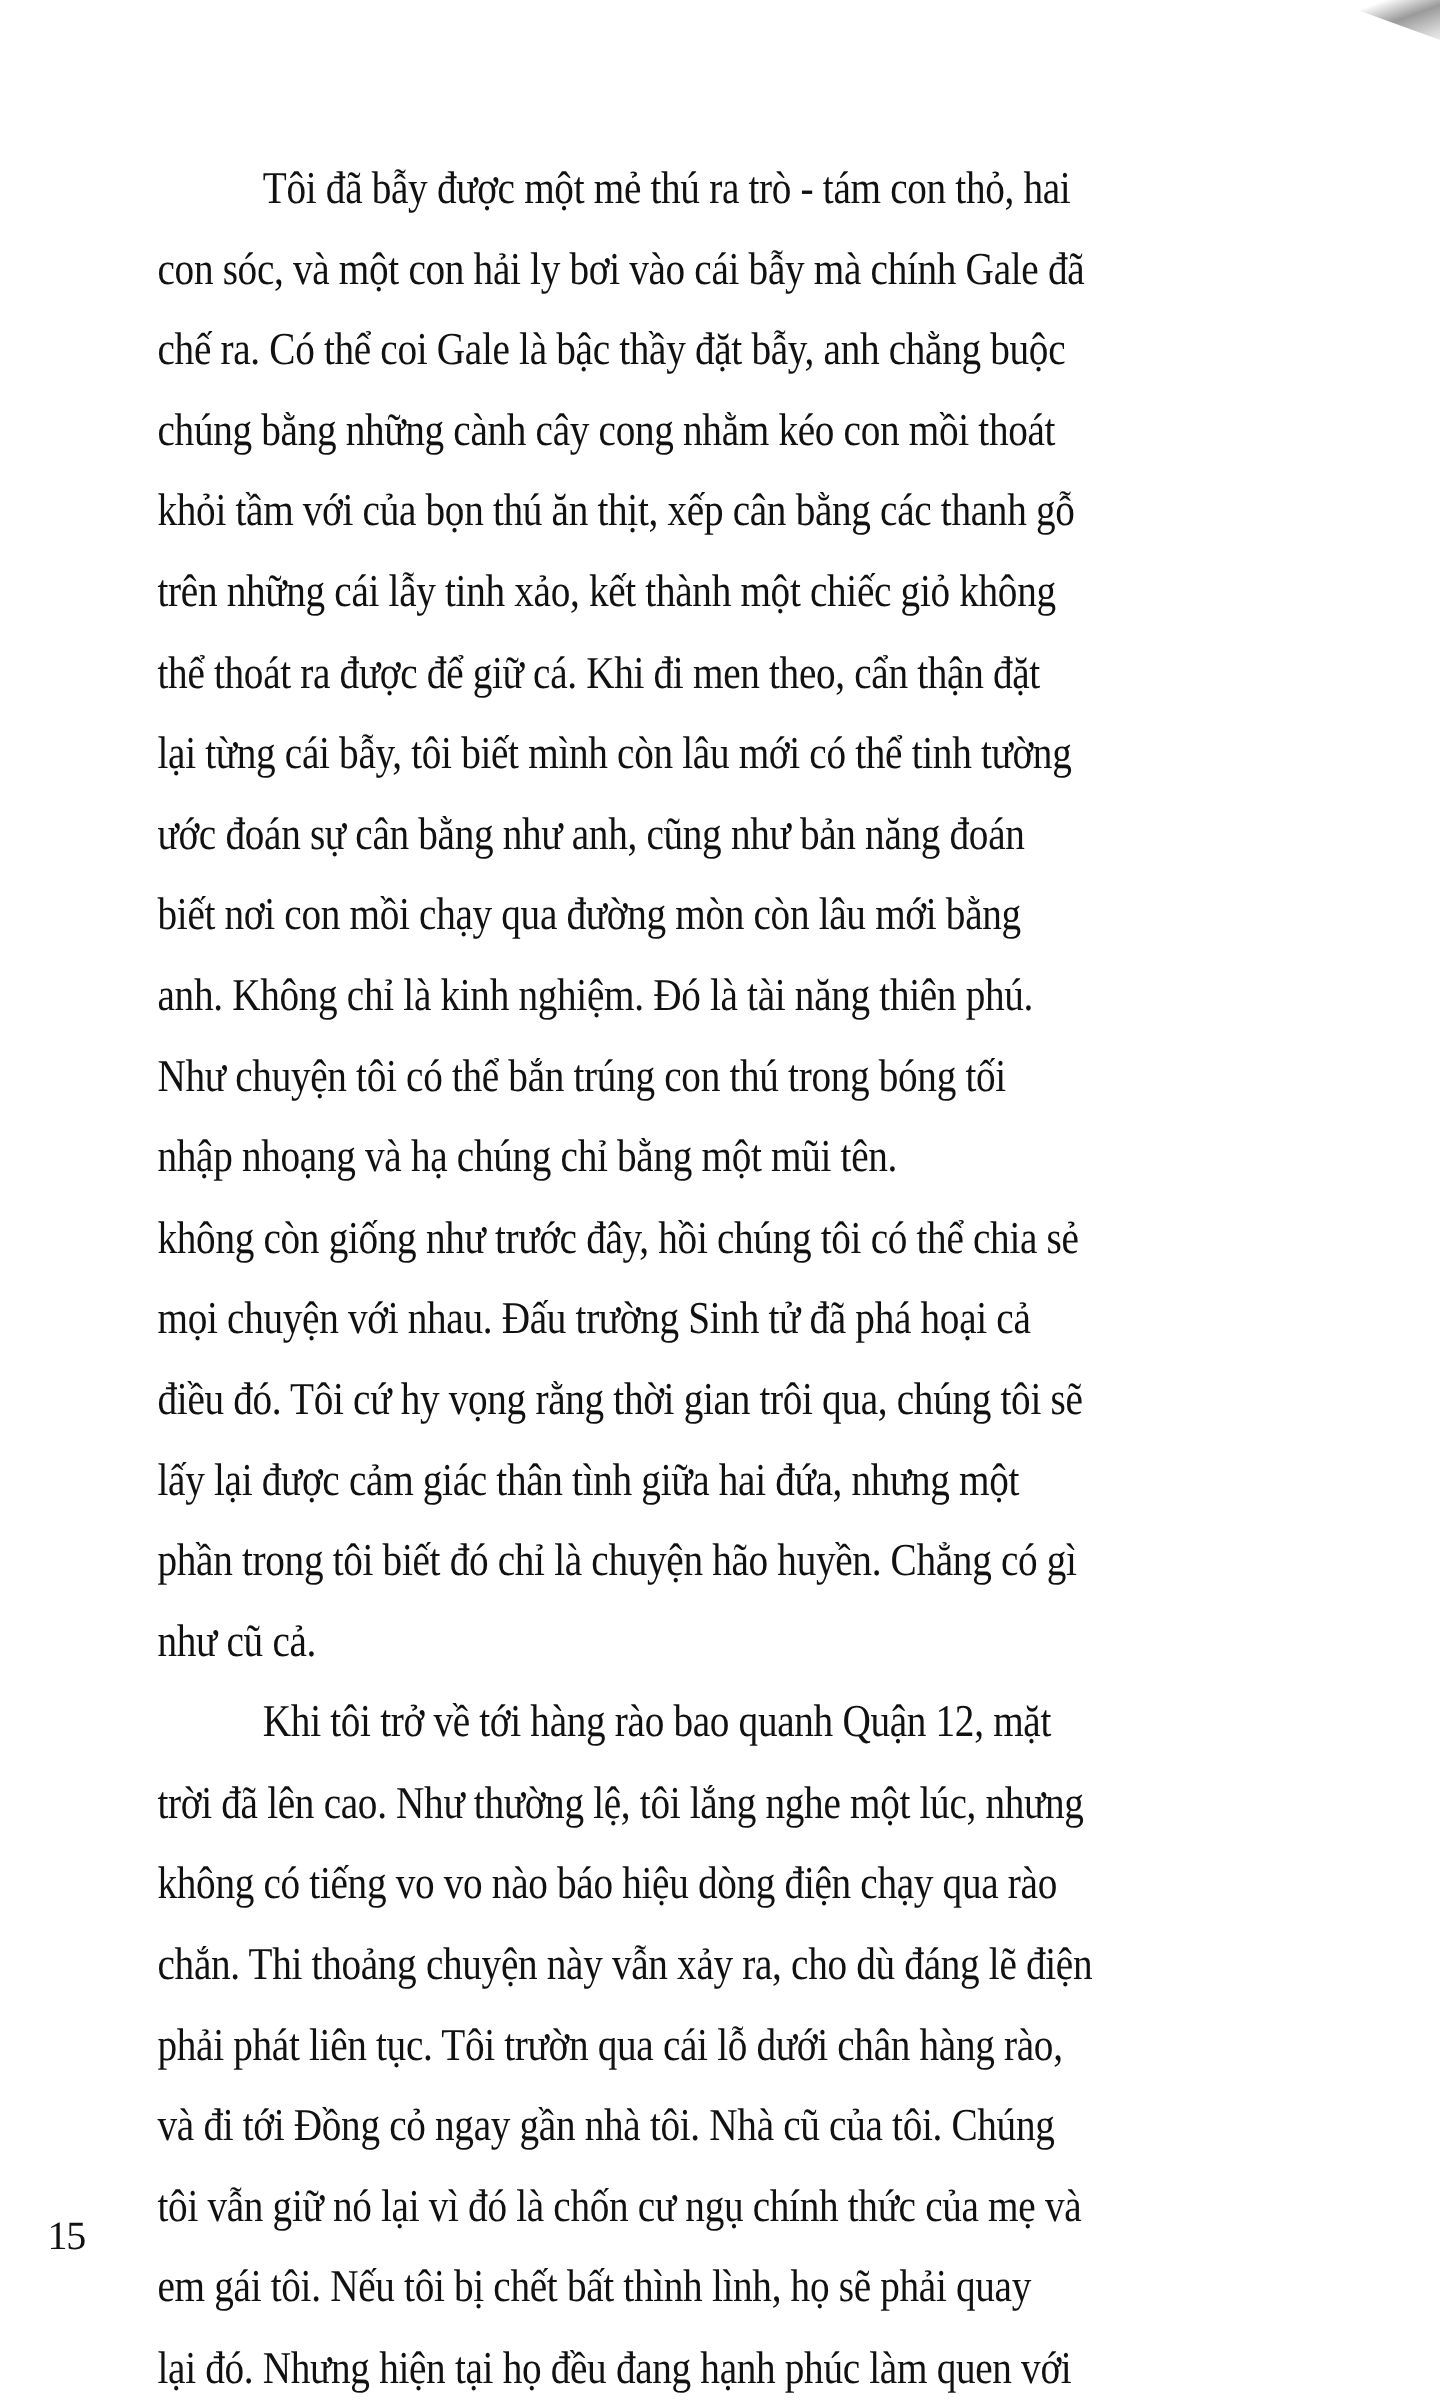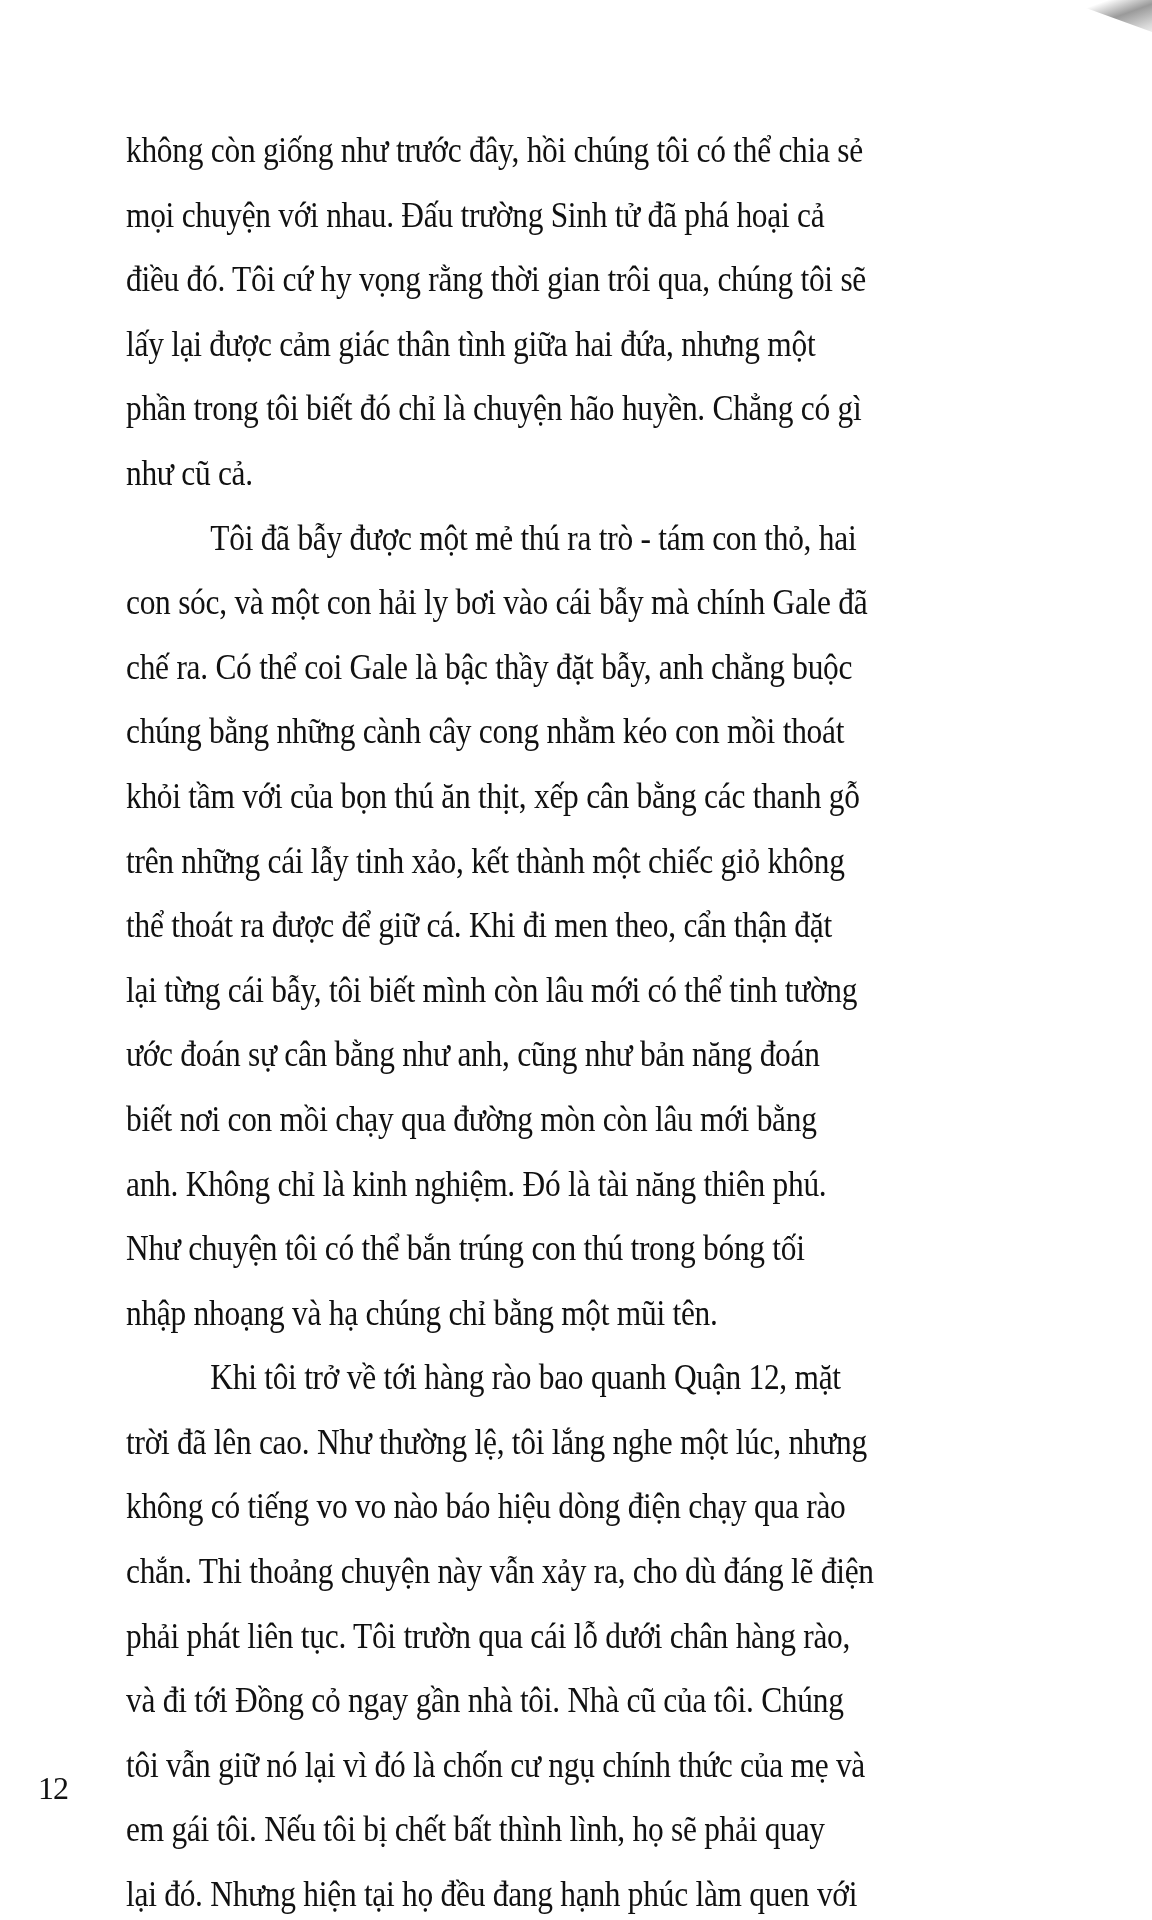--- a/index.html
+++ b/index.html
@@ -52,51 +52,51 @@
     }
   </style>
 </head>
 <body>
 
 <div class="page-curl"></div>
 
 <div class="text-block">
 
   <div class="paragraph">
-    <div class="line">không còn giống như trước đây, hồi chúng tôi có thể chia sẻ</div>
-    <div class="line">mọi chuyện với nhau. Đấu trường Sinh tử đã phá hoại cả</div>
-    <div class="line">điều đó. Tôi cứ hy vọng rằng thời gian trôi qua, chúng tôi sẽ</div>
-    <div class="line">lấy lại được cảm giác thân tình giữa hai đứa, nhưng một</div>
-    <div class="line">phần trong tôi biết đó chỉ là chuyện hão huyền. Chẳng có gì</div>
-    <div class="line">như cũ cả.</div>
-  </div>
-
-  <div class="paragraph">
     <div class="line indent">Tôi đã bẫy được một mẻ thú ra trò - tám con thỏ, hai</div>
     <div class="line">con sóc, và một con hải ly bơi vào cái bẫy mà chính Gale đã</div>
     <div class="line">chế ra. Có thể coi Gale là bậc thầy đặt bẫy, anh chằng buộc</div>
     <div class="line">chúng bằng những cành cây cong nhằm kéo con mồi thoát</div>
     <div class="line">khỏi tầm với của bọn thú ăn thịt, xếp cân bằng các thanh gỗ</div>
     <div class="line">trên những cái lẫy tinh xảo, kết thành một chiếc giỏ không</div>
     <div class="line">thể thoát ra được để giữ cá. Khi đi men theo, cẩn thận đặt</div>
     <div class="line">lại từng cái bẫy, tôi biết mình còn lâu mới có thể tinh tường</div>
     <div class="line">ước đoán sự cân bằng như anh, cũng như bản năng đoán</div>
     <div class="line">biết nơi con mồi chạy qua đường mòn còn lâu mới bằng</div>
     <div class="line">anh. Không chỉ là kinh nghiệm. Đó là tài năng thiên phú.</div>
     <div class="line">Như chuyện tôi có thể bắn trúng con thú trong bóng tối</div>
     <div class="line">nhập nhoạng và hạ chúng chỉ bằng một mũi tên.</div>
   </div>
 
   <div class="paragraph">
+    <div class="line">không còn giống như trước đây, hồi chúng tôi có thể chia sẻ</div>
+    <div class="line">mọi chuyện với nhau. Đấu trường Sinh tử đã phá hoại cả</div>
+    <div class="line">điều đó. Tôi cứ hy vọng rằng thời gian trôi qua, chúng tôi sẽ</div>
+    <div class="line">lấy lại được cảm giác thân tình giữa hai đứa, nhưng một</div>
+    <div class="line">phần trong tôi biết đó chỉ là chuyện hão huyền. Chẳng có gì</div>
+    <div class="line">như cũ cả.</div>
+  </div>
+
+  <div class="paragraph">
     <div class="line indent">Khi tôi trở về tới hàng rào bao quanh Quận 12, mặt</div>
     <div class="line">trời đã lên cao. Như thường lệ, tôi lắng nghe một lúc, nhưng</div>
     <div class="line">không có tiếng vo vo nào báo hiệu dòng điện chạy qua rào</div>
     <div class="line">chắn. Thi thoảng chuyện này vẫn xảy ra, cho dù đáng lẽ điện</div>
     <div class="line">phải phát liên tục. Tôi trườn qua cái lỗ dưới chân hàng rào,</div>
     <div class="line">và đi tới Đồng cỏ ngay gần nhà tôi. Nhà cũ của tôi. Chúng</div>
     <div class="line">tôi vẫn giữ nó lại vì đó là chốn cư ngụ chính thức của mẹ và</div>
     <div class="line">em gái tôi. Nếu tôi bị chết bất thình lình, họ sẽ phải quay</div>
     <div class="line">lại đó. Nhưng hiện tại họ đều đang hạnh phúc làm quen với</div>
 
   </div>
 </div>
 
-<div class="page-number">12</div>
+<div class="page-number">15</div>
 
 </body></html>

